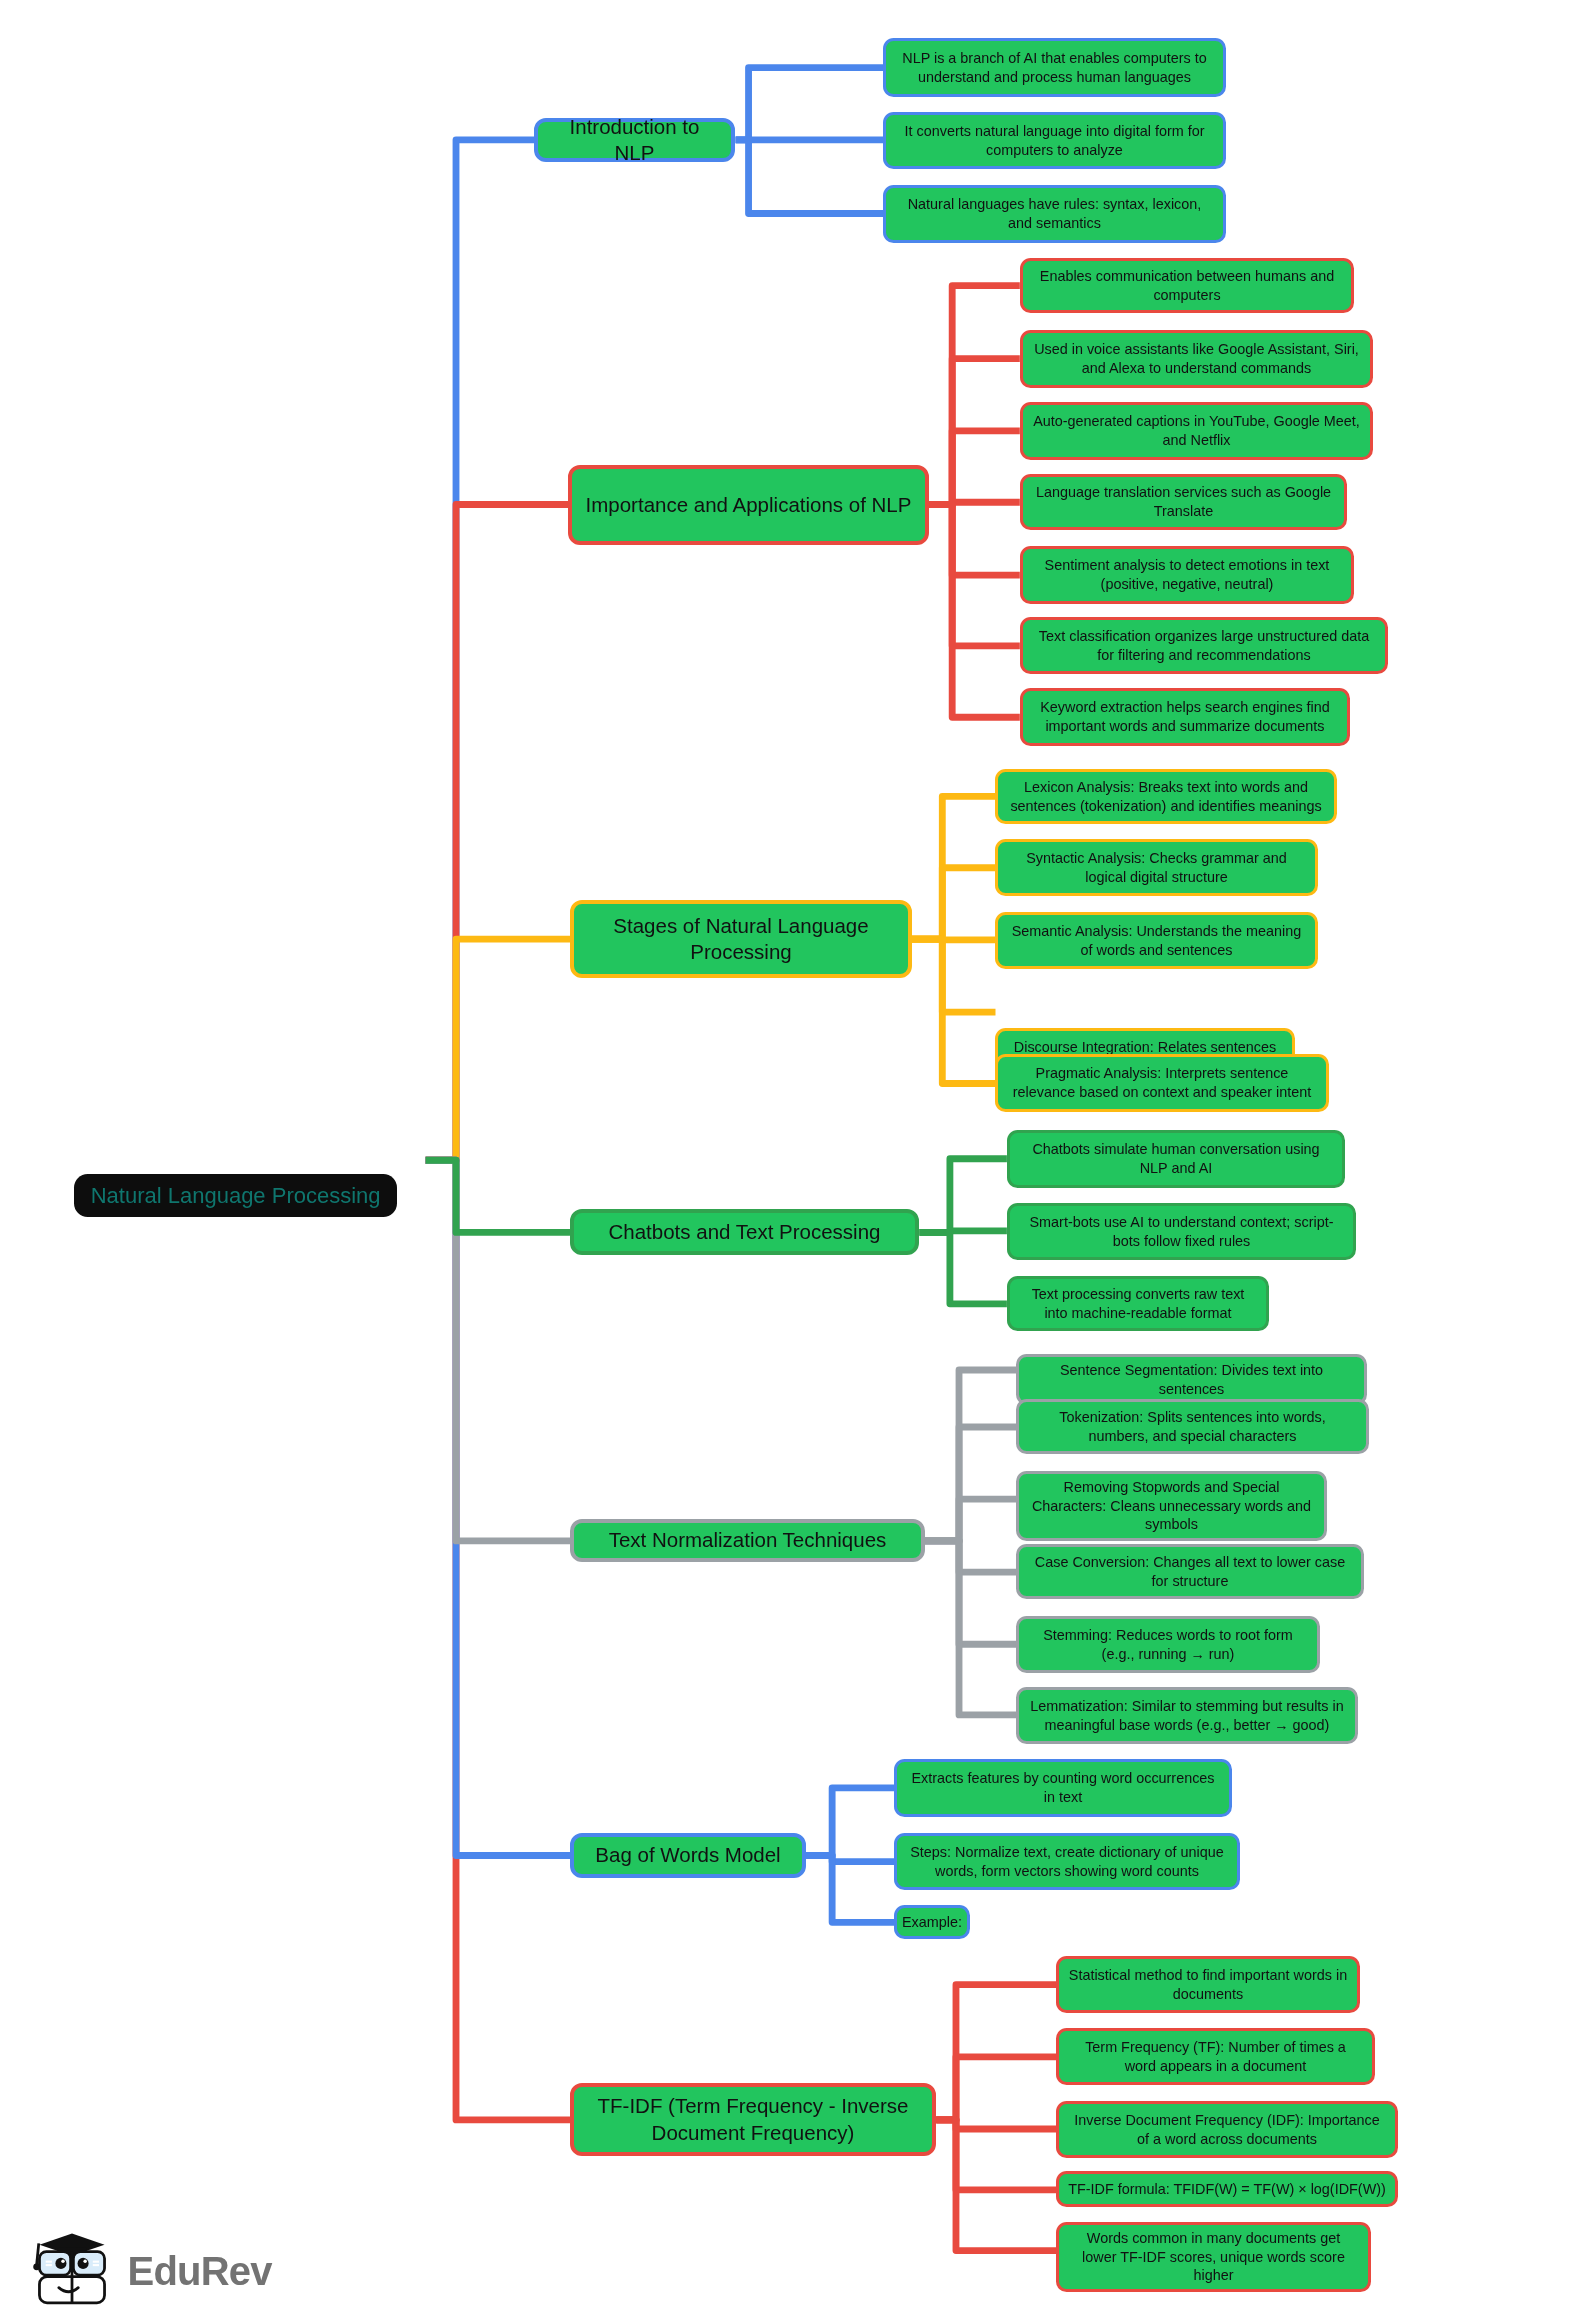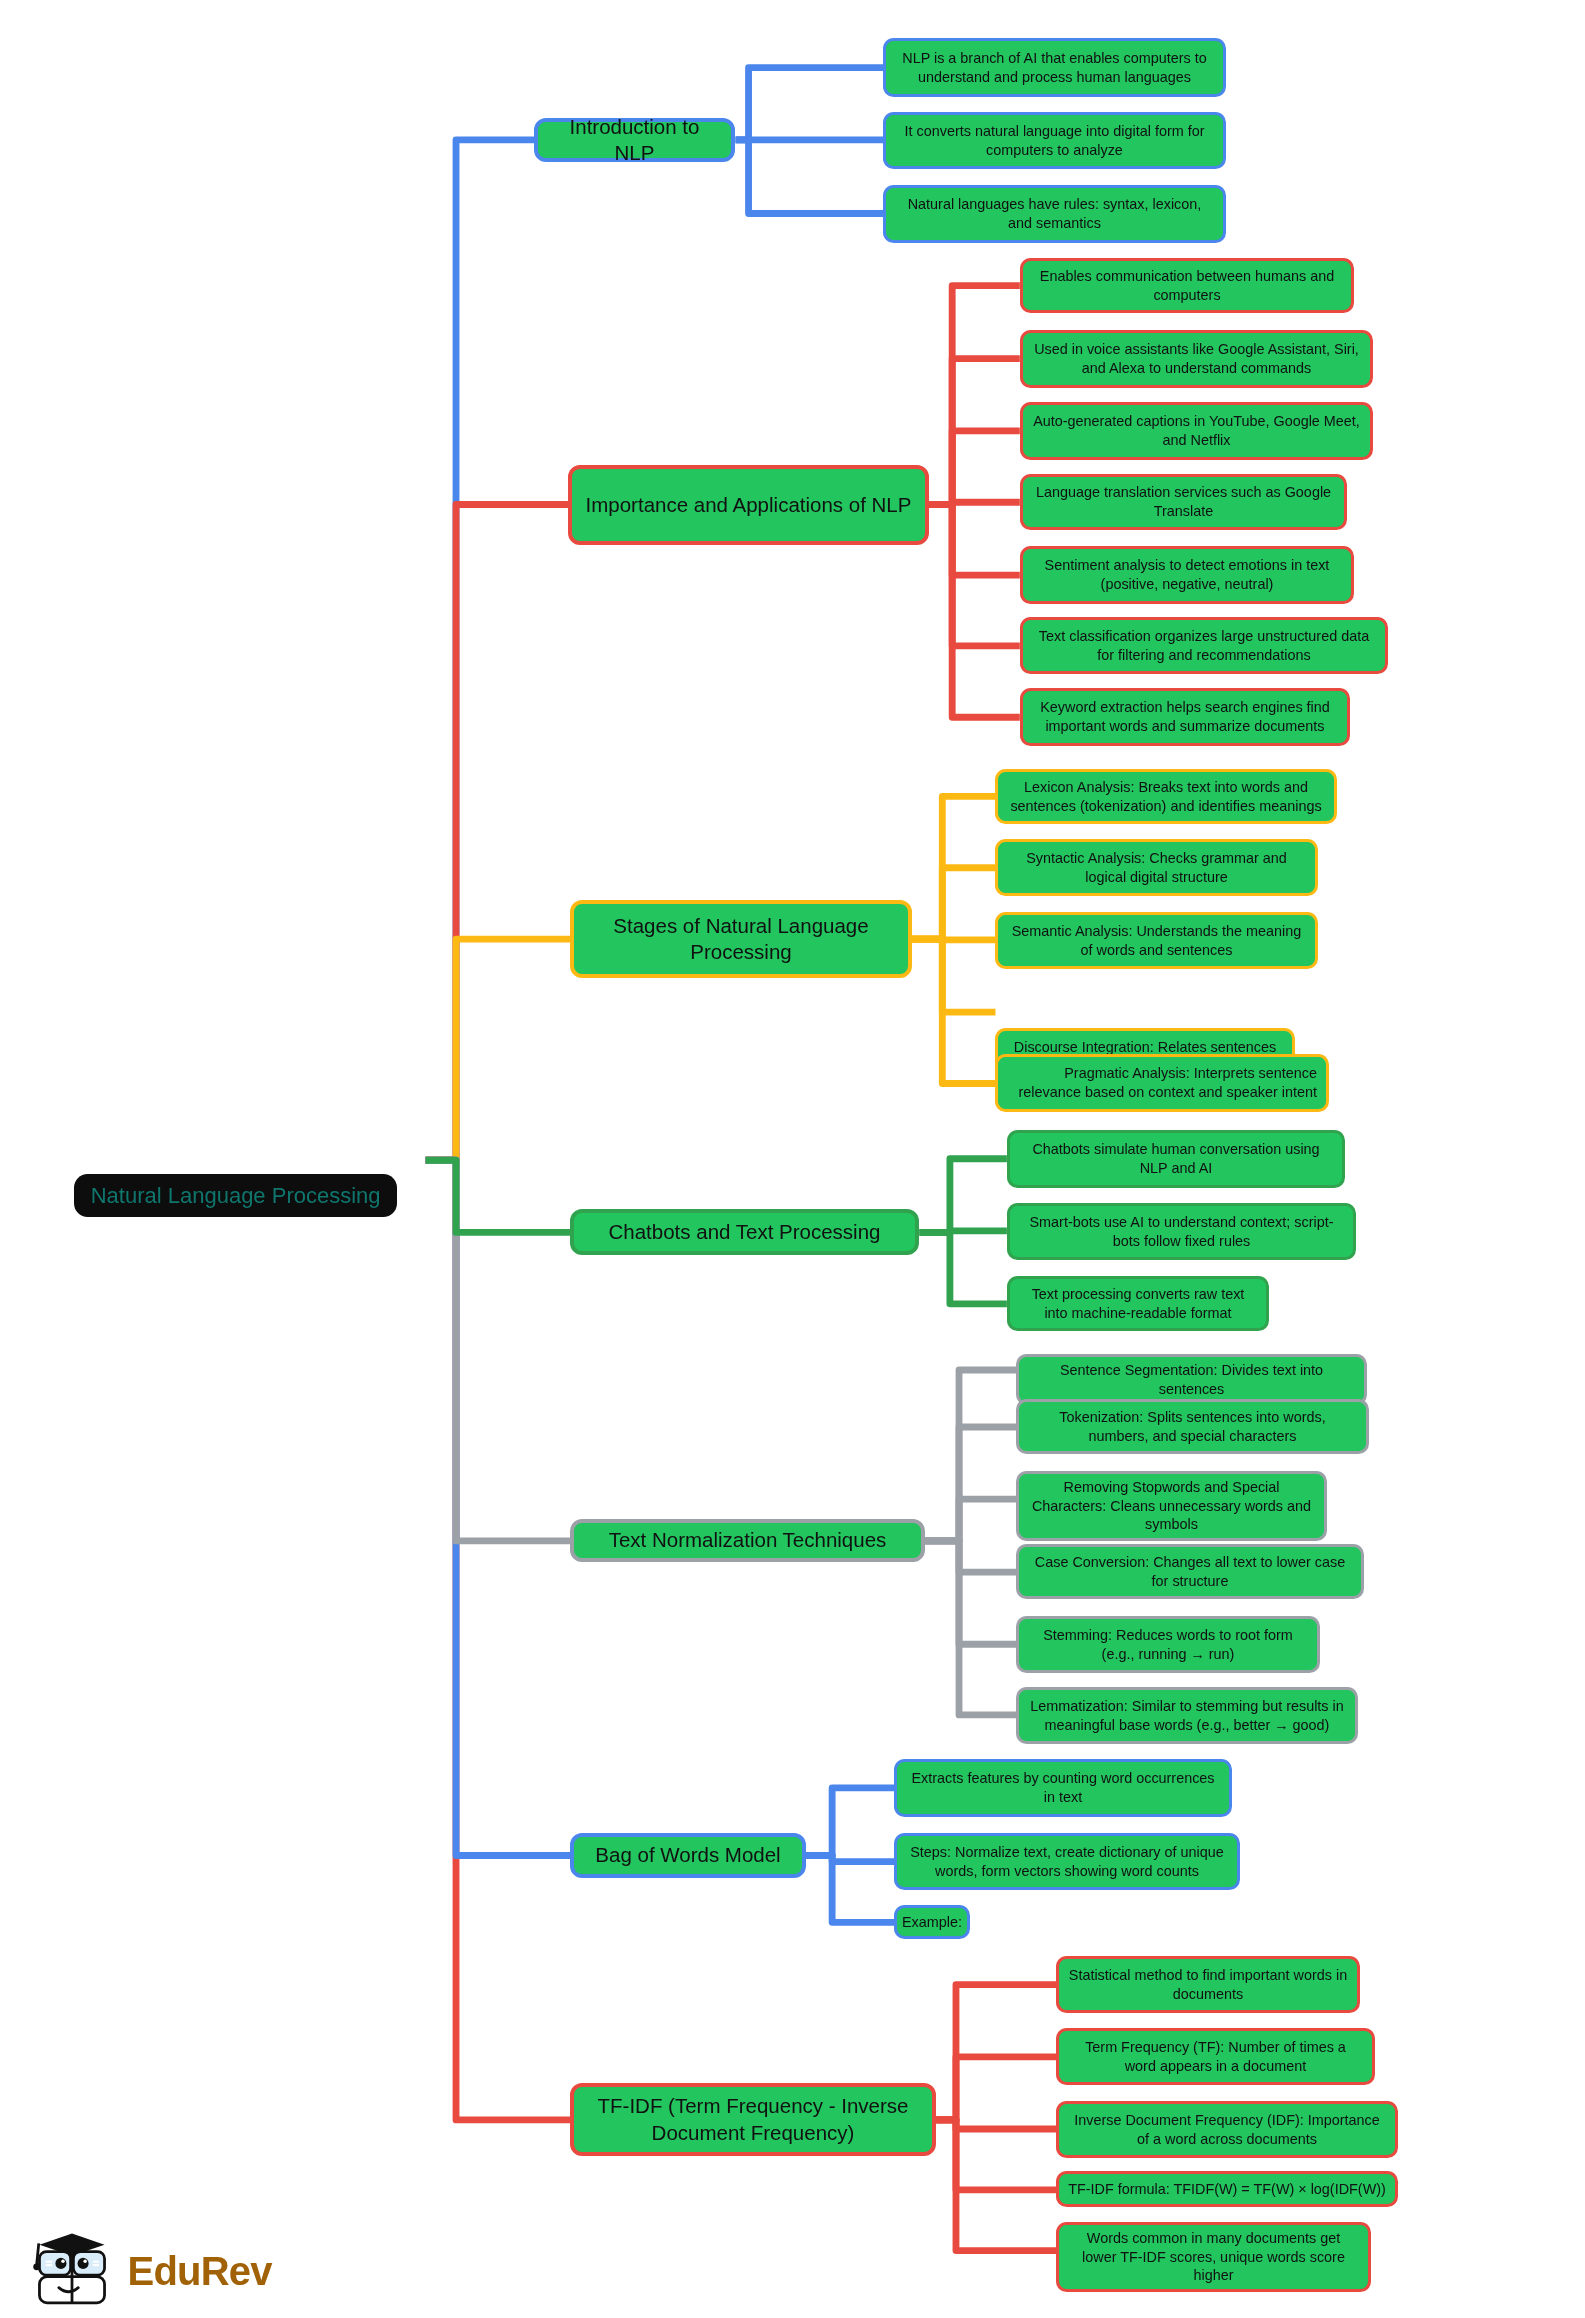--- a/index.html
+++ b/index.html
@@ -30,21 +30,21 @@
   }
   .leaf{
     border:3.8px solid #000;border-radius:10.6px;font-size:14.4px;line-height:1.3;
     padding:3.8px 9px;
   }
   .c-blue{border-color:#4b86ec;}  .c-red{border-color:#e84a3f;}
   .c-yellow{border-color:#fdb913;} .c-green{border-color:#31a34f;}
   .c-gray{border-color:#9ba1a6;}
 
   .logo{position:absolute;left:27px;top:2229px;display:flex;align-items:center;gap:10.6px;}
-  .logo-text{font-size:40px;font-weight:bold;color:#a16207;letter-spacing:-0.8px;}
+  .logo-text{font-size:40px;font-weight:bold;color:#737373;letter-spacing:-0.8px;}
 </style>
 </head>
 <body>
 
 <div id="canvas">
 
   <svg class="wires" viewBox="0 0 2087 3052">
 
     <path class="w-blue" d="M560 1527 H600 V184 H703"></path>
     <path class="w-red" d="M560 1527 H600 V664 H748"></path>
@@ -108,21 +108,21 @@
   <div class="node leaf c-red" style="left:1020px;top:474px;width:327px;min-height:56px;">Language translation services such as Google Translate</div>
   <div class="node leaf c-red" style="left:1020px;top:546px;width:334px;min-height:58px;">Sentiment analysis to detect emotions in text (positive, negative, neutral)</div>
   <div class="node leaf c-red" style="left:1020px;top:617px;width:368px;min-height:57px;">Text classification organizes large unstructured data for filtering and recommendations</div>
   <div class="node leaf c-red" style="left:1020px;top:688px;width:330px;min-height:58px;">Keyword extraction helps search engines find important words and summarize documents</div>
 
   <div class="node bnode c-yellow" style="left:570px;top:900px;width:342px;height:78px;">Stages of Natural Language Processing</div>
   <div class="node leaf c-yellow" style="left:995px;top:769px;width:342px;min-height:55px;">Lexicon Analysis: Breaks text into words and sentences (tokenization) and identifies meanings</div>
   <div class="node leaf c-yellow" style="left:995px;top:839px;width:323px;min-height:57px;">Syntactic Analysis: Checks grammar and logical digital structure</div>
   <div class="node leaf c-yellow" style="left:995px;top:912px;width:323px;min-height:57px;">Semantic Analysis: Understands the meaning of words and sentences</div>
   <div class="node leaf c-yellow" style="left:995px;top:1028px;width:300px;min-height:57px;">Discourse Integration: Relates sentences to understand the overall message</div>
-  <div class="node leaf c-yellow" style="left:995px;top:1054px;width:334px;min-height:58px;text-align:right;">Pragmatic Analysis: Interprets sentence relevance based on context and speaker intent</div>
+  <div class="node leaf c-yellow" style="left:995px;top:1054px;width:334px;min-height:58px;">Pragmatic Analysis: Interprets sentence relevance based on context and speaker intent</div>
 
   <div class="node bnode c-green" style="left:570px;top:1209px;width:349px;height:46px;">Chatbots and Text Processing</div>
   <div class="node leaf c-green" style="left:1007px;top:1130px;width:338px;min-height:58px;">Chatbots simulate human conversation using NLP and AI</div>
   <div class="node leaf c-green" style="left:1007px;top:1203px;width:349px;min-height:57px;">Smart-bots use AI to understand context; script-bots follow fixed rules</div>
   <div class="node leaf c-green" style="left:1007px;top:1276px;width:262px;min-height:55px;">Text processing converts raw text into machine-readable format</div>
 
   <div class="node bnode c-gray" style="left:570px;top:1519px;width:355px;height:43px;">Text Normalization Techniques</div>
   <div class="node leaf c-gray" style="left:1016px;top:1354px;width:351px;min-height:32px;">Sentence Segmentation: Divides text into sentences</div>
   <div class="node leaf c-gray" style="left:1016px;top:1399px;width:353px;min-height:55px;">Tokenization: Splits sentences into words, numbers, and special characters</div>
   <div class="node leaf c-gray" style="left:1016px;top:1471px;width:311px;min-height:56px;">Removing Stopwords and Special Characters: Cleans unnecessary words and symbols</div>

